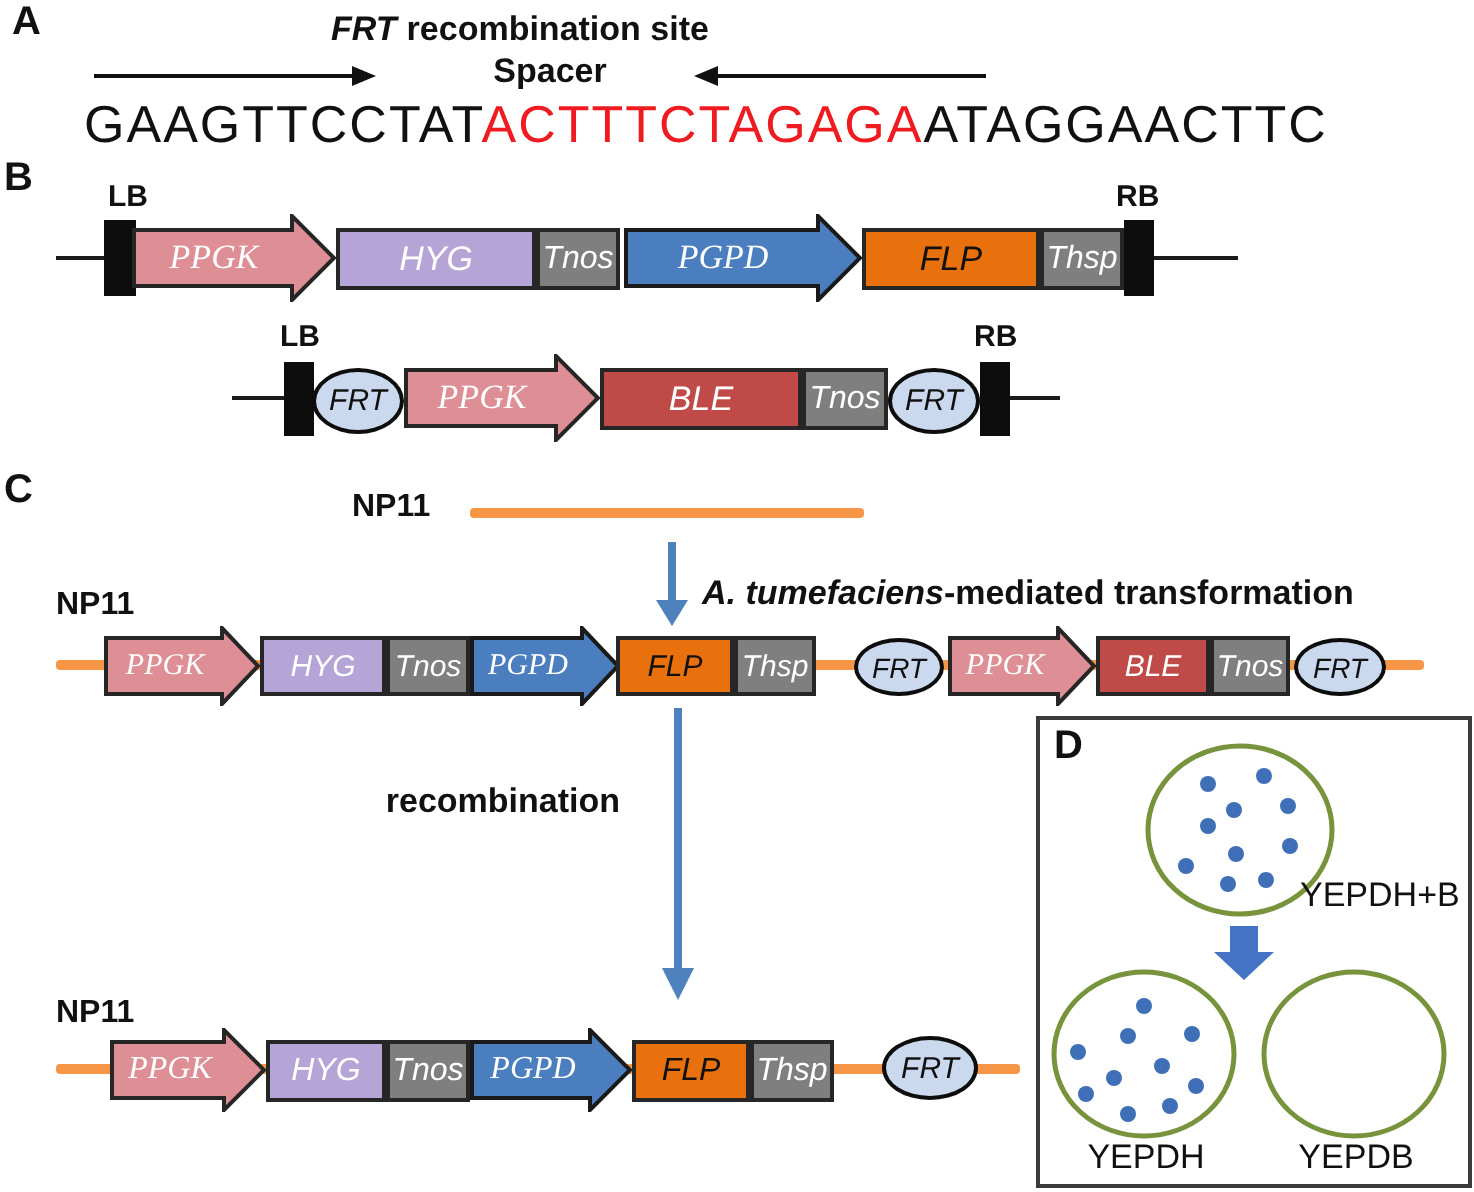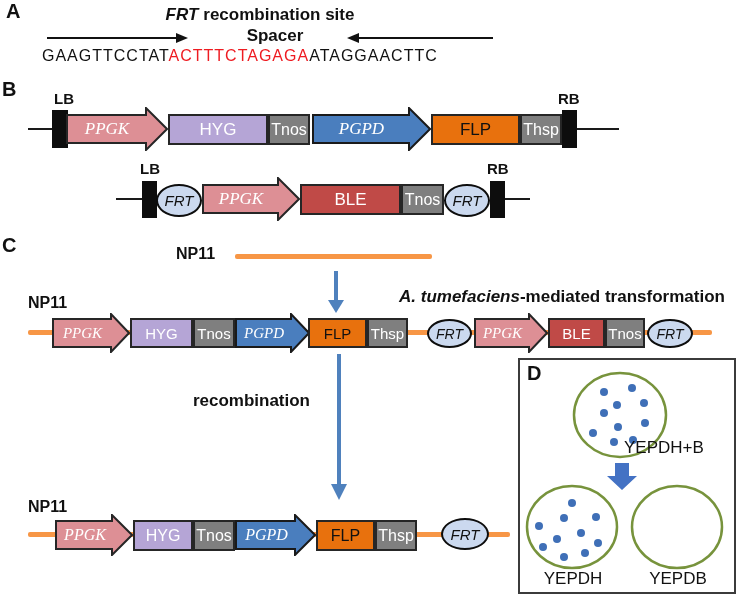--- a/index.html
+++ b/index.html
@@ -1,42 +1,42 @@
 <!DOCTYPE html>
 <html style="--ppgk: #DD8F95; --hyg: #B5A5D6; --terminator_gray: #7F7F7F; --pgpd: #4A7EBE; --flp: #E8710D; --ble: #C04A47; --frt_fill: #CBD9EF; --genome_line: #F79646; --arrow_blue: #4F81BD; --plate_arrow: #4472C4; --plate_ring: #77933C; --colony_dot: #3F6FB7; --spacer_red: #EE1B21;"><head>
 <meta charset="utf-8">
 <style>
   html,body{margin:0;padding:0;background:#fff;font-family:"Liberation Sans",sans-serif;}
   #canvas{position:relative;width:737px;height:596px;background:#fff;overflow:hidden;}
   .abs{position:absolute;}
   .panel-letter{position:absolute;font-weight:bold;font-size:20px;color:#111;}
   
   .ele{position:absolute;box-sizing:border-box;border:2px solid #262626;display:flex;
-       align-items:center;justify-content:center;color:#fff;}
+       align-items:center;justify-content:center;font-style:italic;color:#fff;}
   .bg-hyg{background:var(--hyg);} .bg-gray{background:var(--terminator_gray);text-align:right;}
   .bg-flp{background:var(--flp);color:#111;} .bg-ble{background:var(--ble);}
   .ellipse{position:absolute;box-sizing:border-box;border:2.5px solid #0d0d0d;border-radius:50%;
        background:var(--frt_fill);color:#111;display:flex;align-items:center;justify-content:center;font-style:italic;}
   .blackbox{position:absolute;background:#0d0d0d;}
   .hline{position:absolute;height:2px;background:#1a1a1a;}
   .gline{position:absolute;height:5px;background:var(--genome_line);border-radius:2px;}
   .garrow{position:absolute;}
   .garrow svg{display:block;}
   .alabel{position:absolute;top:0;bottom:0;left:2px;display:flex;align-items:center;
        justify-content:center;color:#fff;font-style:italic;font-family:Liberation Serif, serif;}
   .fill-ppgk{fill:var(--ppgk);stroke:#262626;stroke-width:2;}
   .fill-pgpd{fill:var(--pgpd);stroke:#1a1a1a;stroke-width:2;}
   .fs17{font-size:17px;} .fs16{font-size:16px;} .fs15{font-size:15px;} .fs14{font-size:14px;}
   .border-label{position:absolute;font-size:15px;color:#111;font-weight:bold;}
   .np11{position:absolute;font-weight:bold;font-size:16px;color:#111;}
-  .seq{position:absolute;font-size:16px;letter-spacing:1px;color:#111;white-space:nowrap;}
+  .seq{position:absolute;font-size:26px;letter-spacing:1px;color:#111;white-space:nowrap;}
   .seq .red{color:var(--spacer_red);}
   .a-title{position:absolute;font-weight:bold;font-size:17px;color:#111;text-align:center;}
   .t-ital{font-style:italic;margin-right:5px;}
-  .step-label{position:absolute;font-weight:bold;font-size:17px;color:#111;white-space:nowrap;margin-left:48px;}
+  .step-label{position:absolute;font-weight:bold;font-size:17px;color:#111;white-space:nowrap;}
   .step-label .it{font-style:italic;}
   .induced{position:absolute;font-weight:bold;font-size:17px;line-height:22px;color:#111;text-align:right;}
   .plate-label{position:absolute;font-size:17px;color:#111;text-align:center;}
   .dbox{position:absolute;box-sizing:border-box;border:2px solid #3b3b3b;background:#fff;}
 </style>
 </head>
 <body>
 
 <div id="canvas">
 
@@ -197,17 +197,17 @@
         <circle cx="61" cy="173" r="4"></circle>
         <circle cx="23" cy="187" r="4"></circle>
         <circle cx="78" cy="183" r="4"></circle>
         <circle cx="44" cy="197" r="4"></circle>
         <circle cx="65" cy="193" r="4"></circle>
       </g>
       <ellipse cx="157" cy="167" rx="45" ry="41" fill="none" stroke="var(--plate_ring)" stroke-width="2.5"></ellipse>
     </svg>
   </div>
   <div class="panel-letter" style="left:527px;top:362px;">D</div>
-  <div class="plate-label" style="left:624px;top:438px;text-align:right;">YEPDH+B</div>
+  <div class="plate-label" style="left:650px;top:438px;text-align:right;">YEPDH+B</div>
   <div class="plate-label" style="left:541px;top:569px;width:64px;">YEPDH</div>
   <div class="plate-label" style="left:646px;top:569px;width:64px;">YEPDB</div>
 
 </div>
 
 </body></html>

